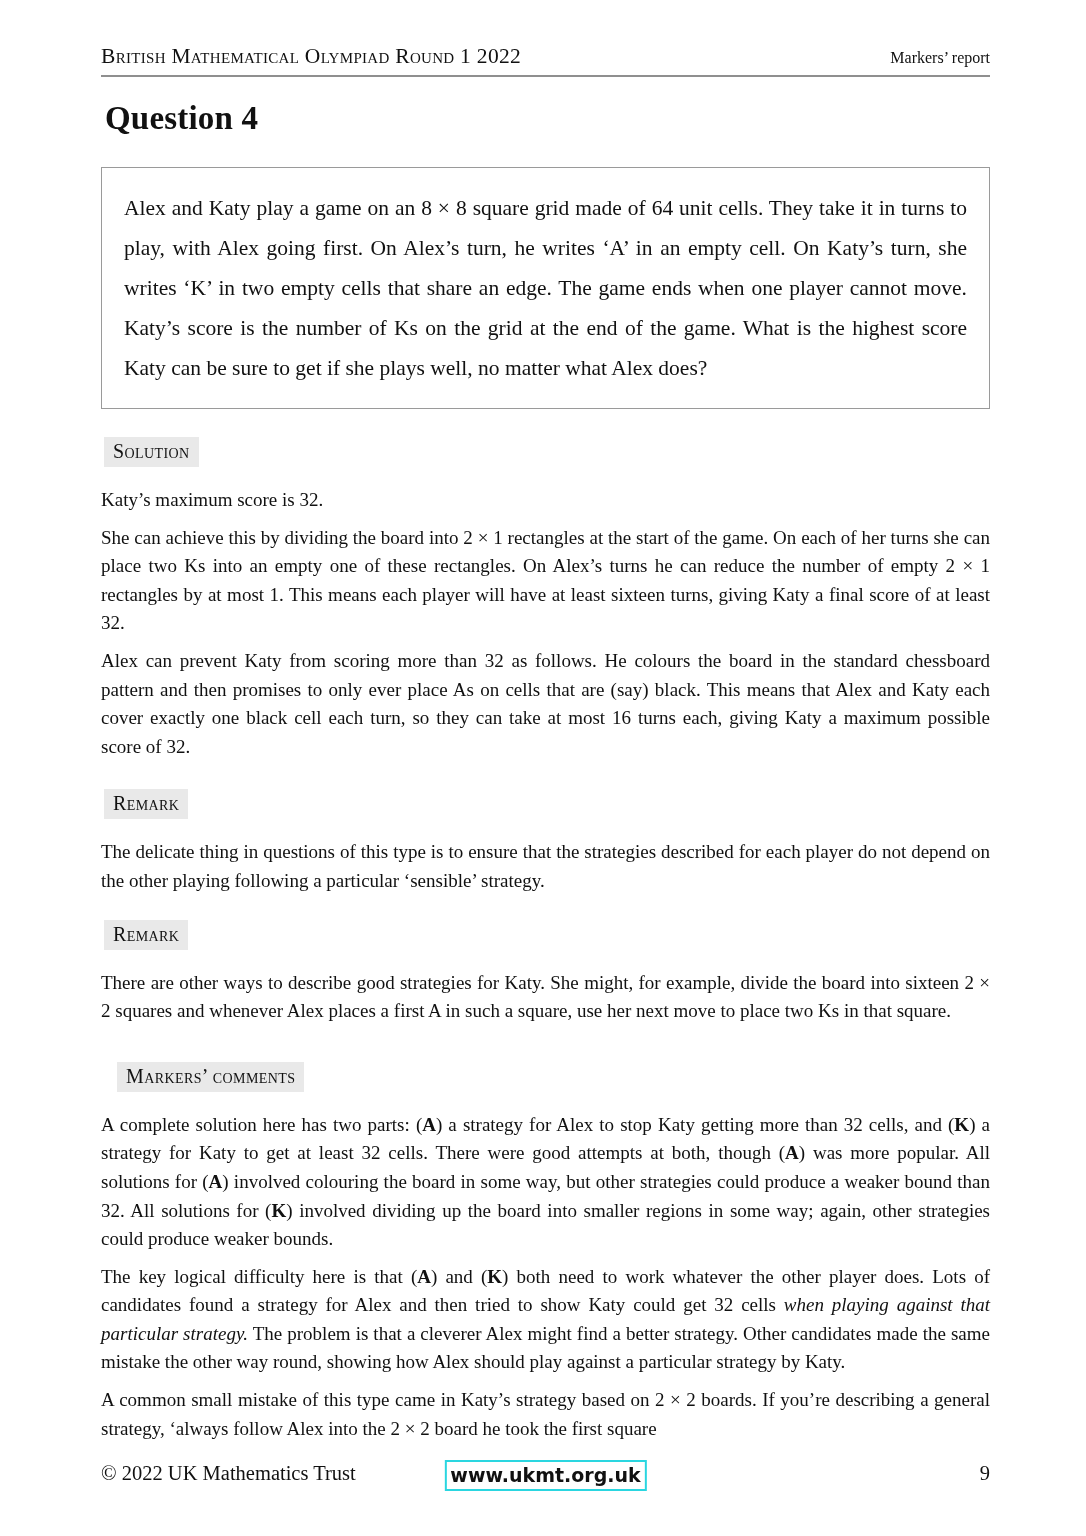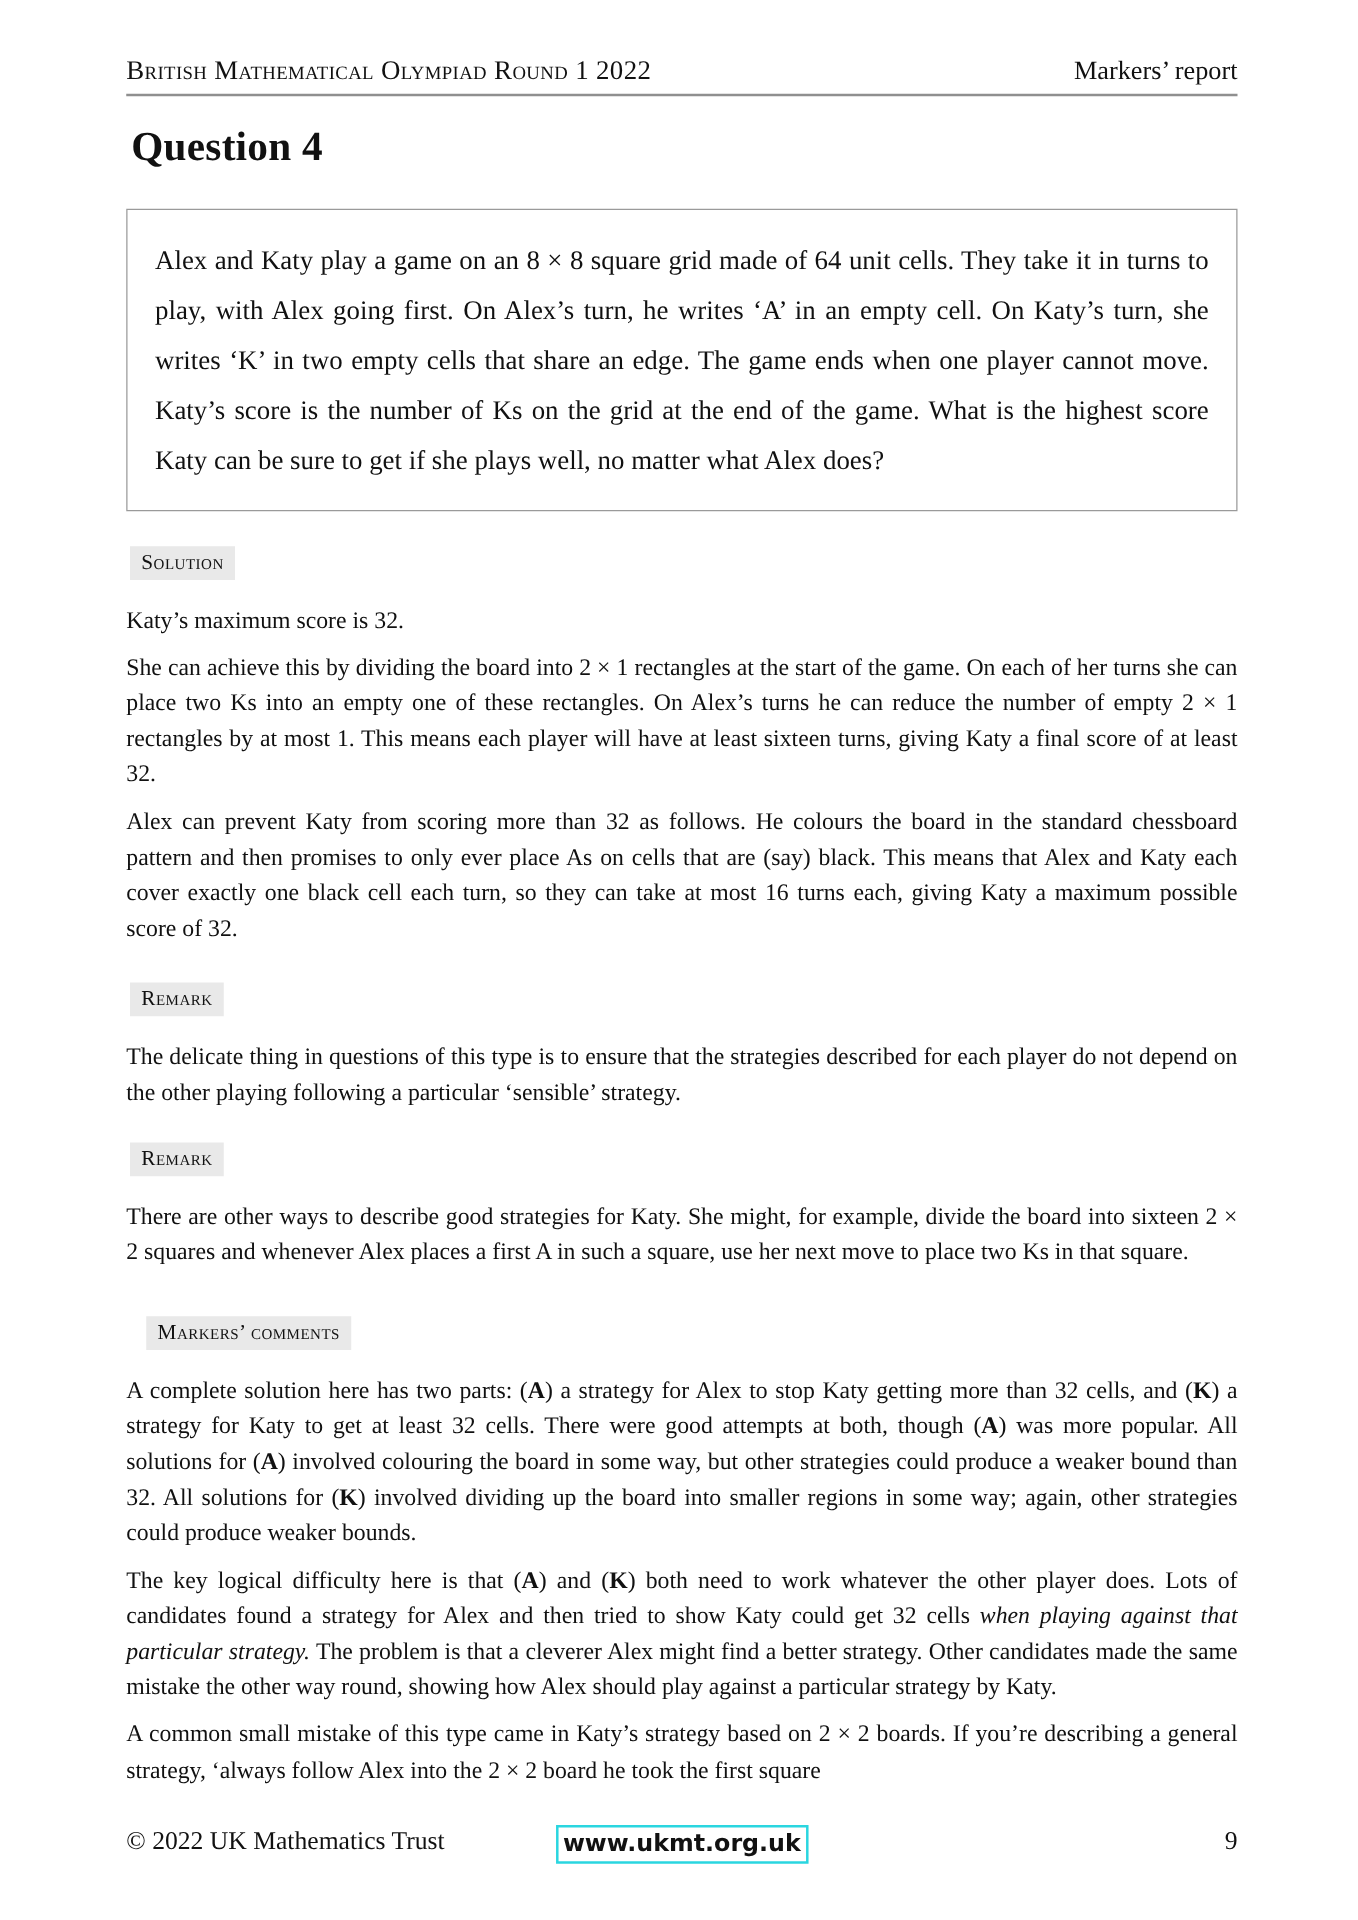--- a/index.html
+++ b/index.html
@@ -34,21 +34,21 @@
     padding-bottom: 6px;
     border-bottom: 2px solid #8f8f8f;
   }
   .runhead-left {
     font-variant: small-caps;
     font-size: 21.5px;
     letter-spacing: 0.3px;
     white-space: nowrap;
   }
   .runhead-right {
-    font-size: 21px;
+    font-size: 16px;
     white-space: nowrap;
   }
 
   
   .q-title {
     font-size: 33px;
     font-weight: bold;
     margin: 23px 0 0 4px;
     letter-spacing: 0.2px;
   }
@@ -67,21 +67,21 @@
     text-align: justify;
     text-justify: inter-word;
     hyphens: none;
   }
 
   
   .sec-label {
     display: inline-block;
     background: #e9e9e9;
     font-variant: small-caps;
-    font-size: 17px;
+    font-size: 20px;
     letter-spacing: 0.4px;
     padding: 3px 9px 4px 9px;
     margin: 28px 0 0 3px;
   }
   .sec-label.tight { margin-top: 24px; }
   .sec-label.wide  { margin-top: 36px; margin-left: 16px; }
 
   
   p.body {
     margin: 17px 0 0 0;

